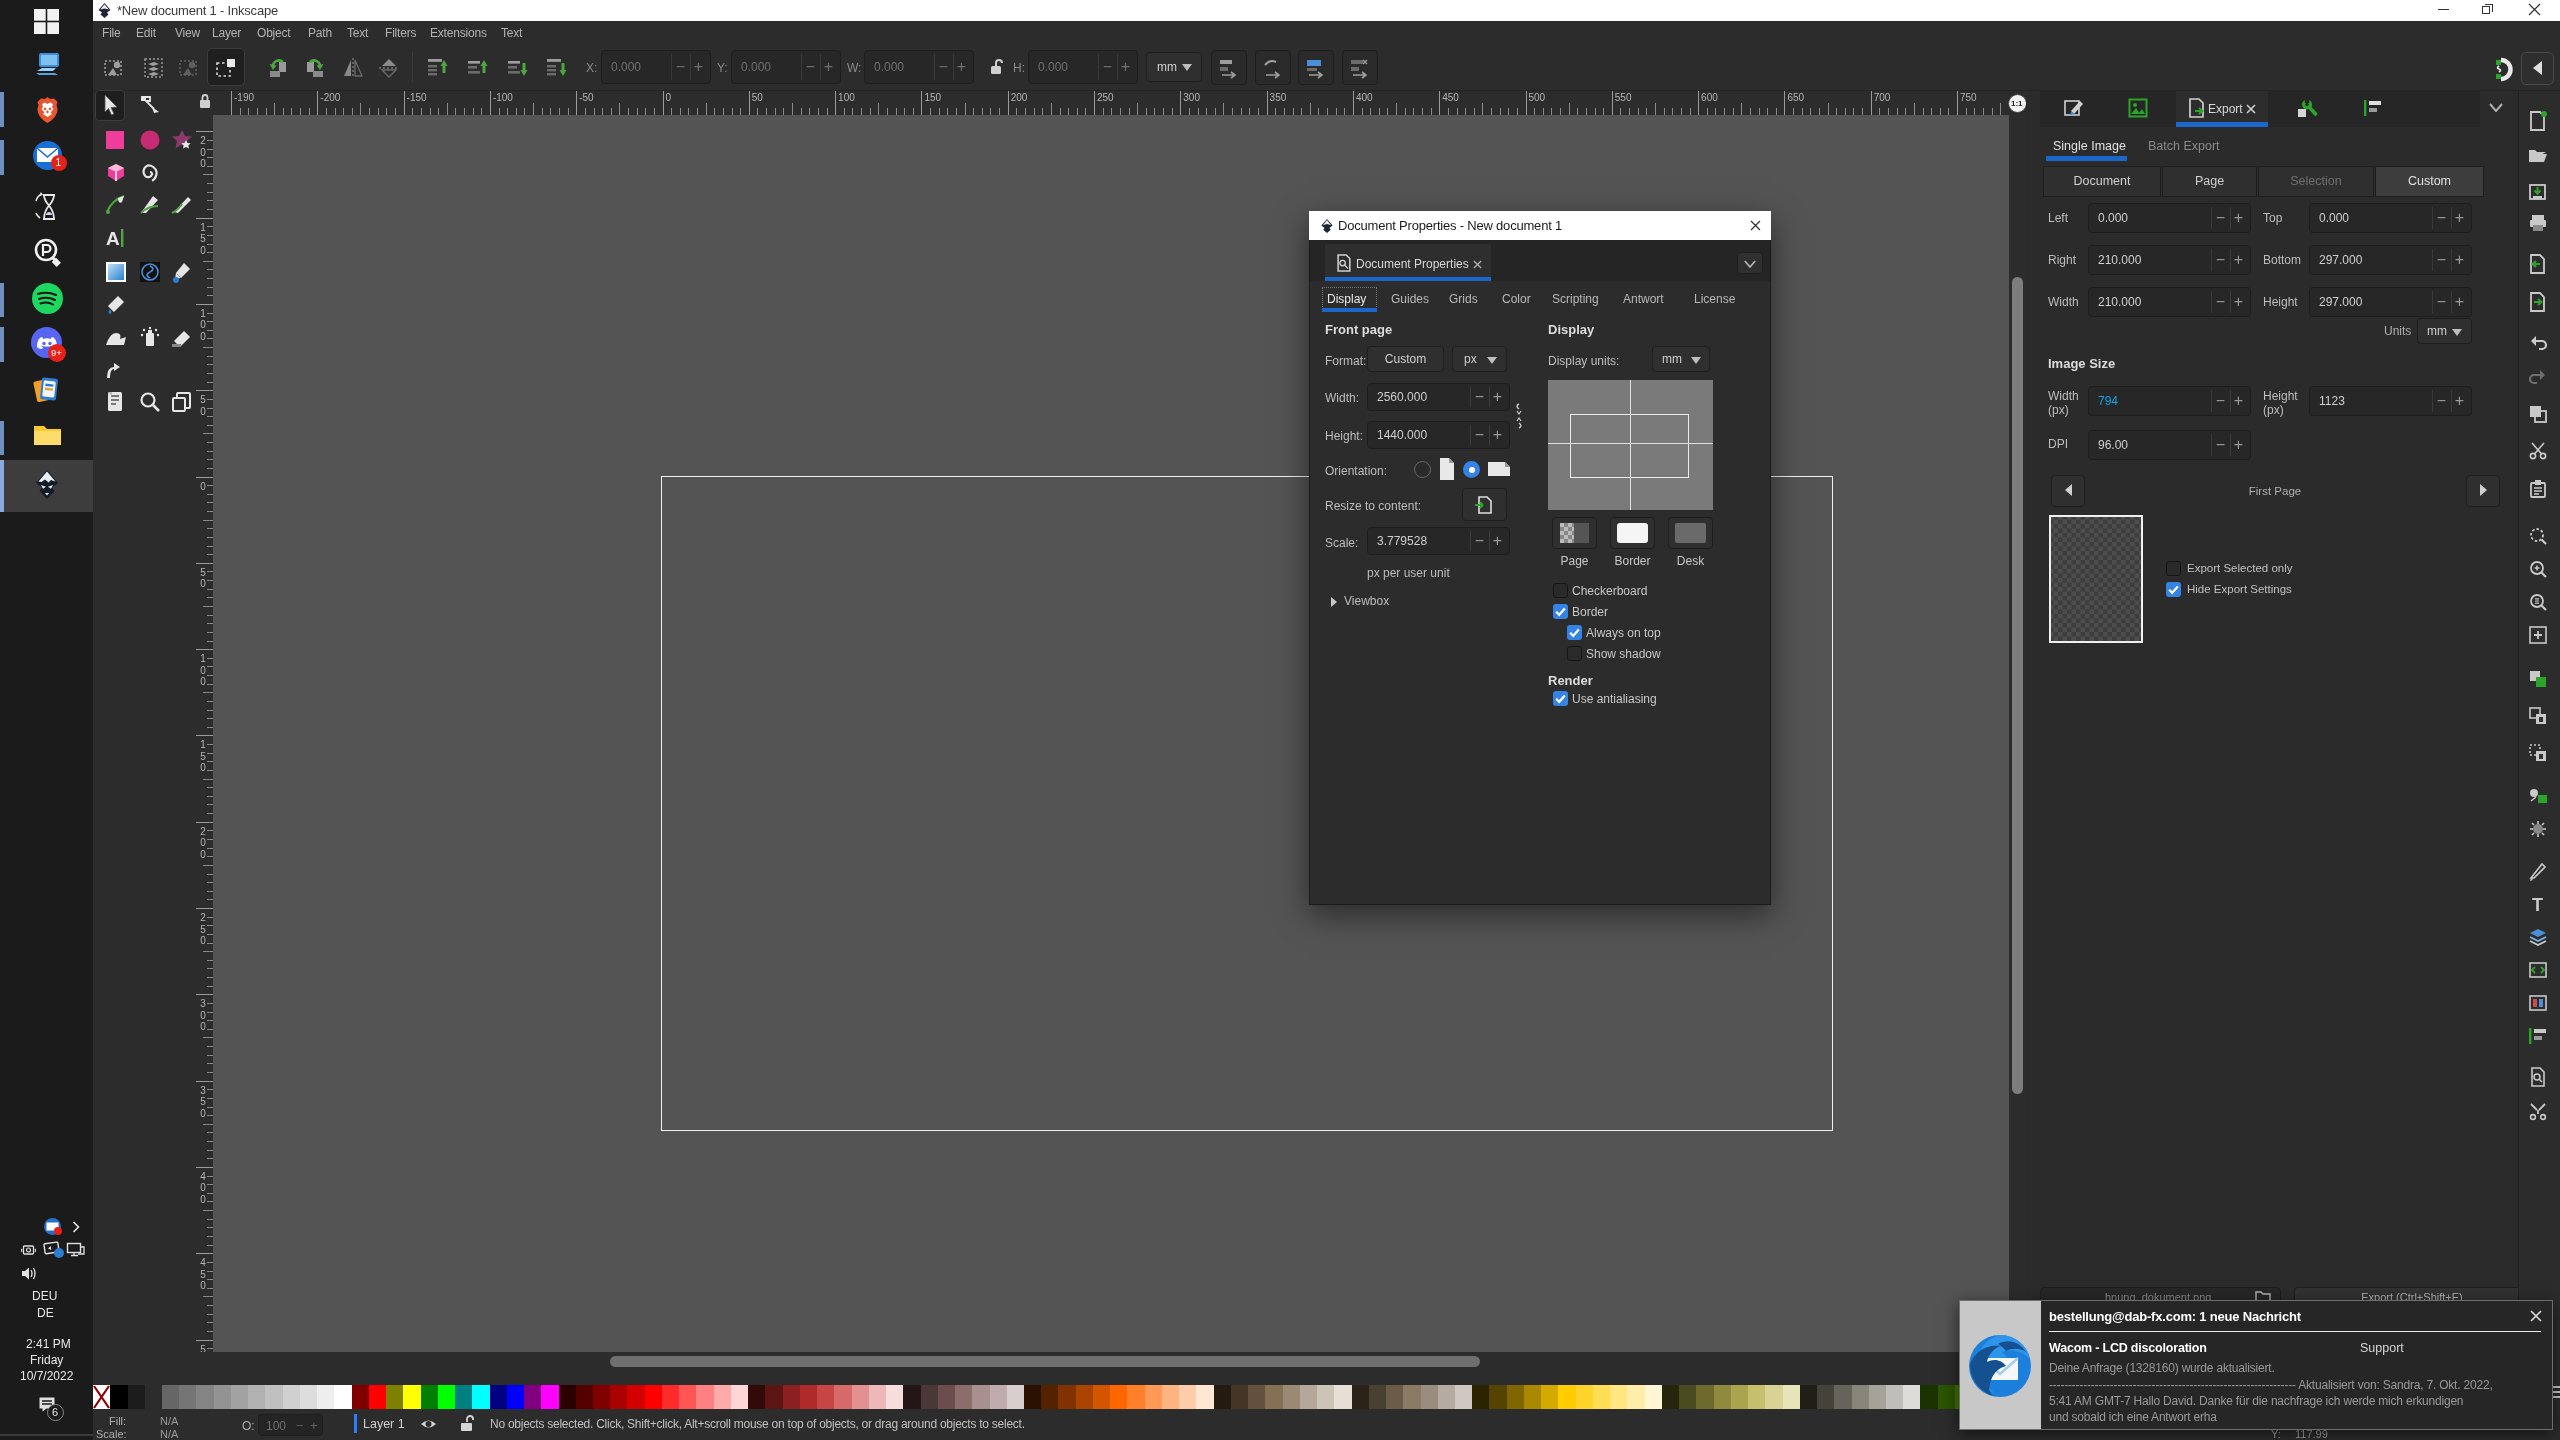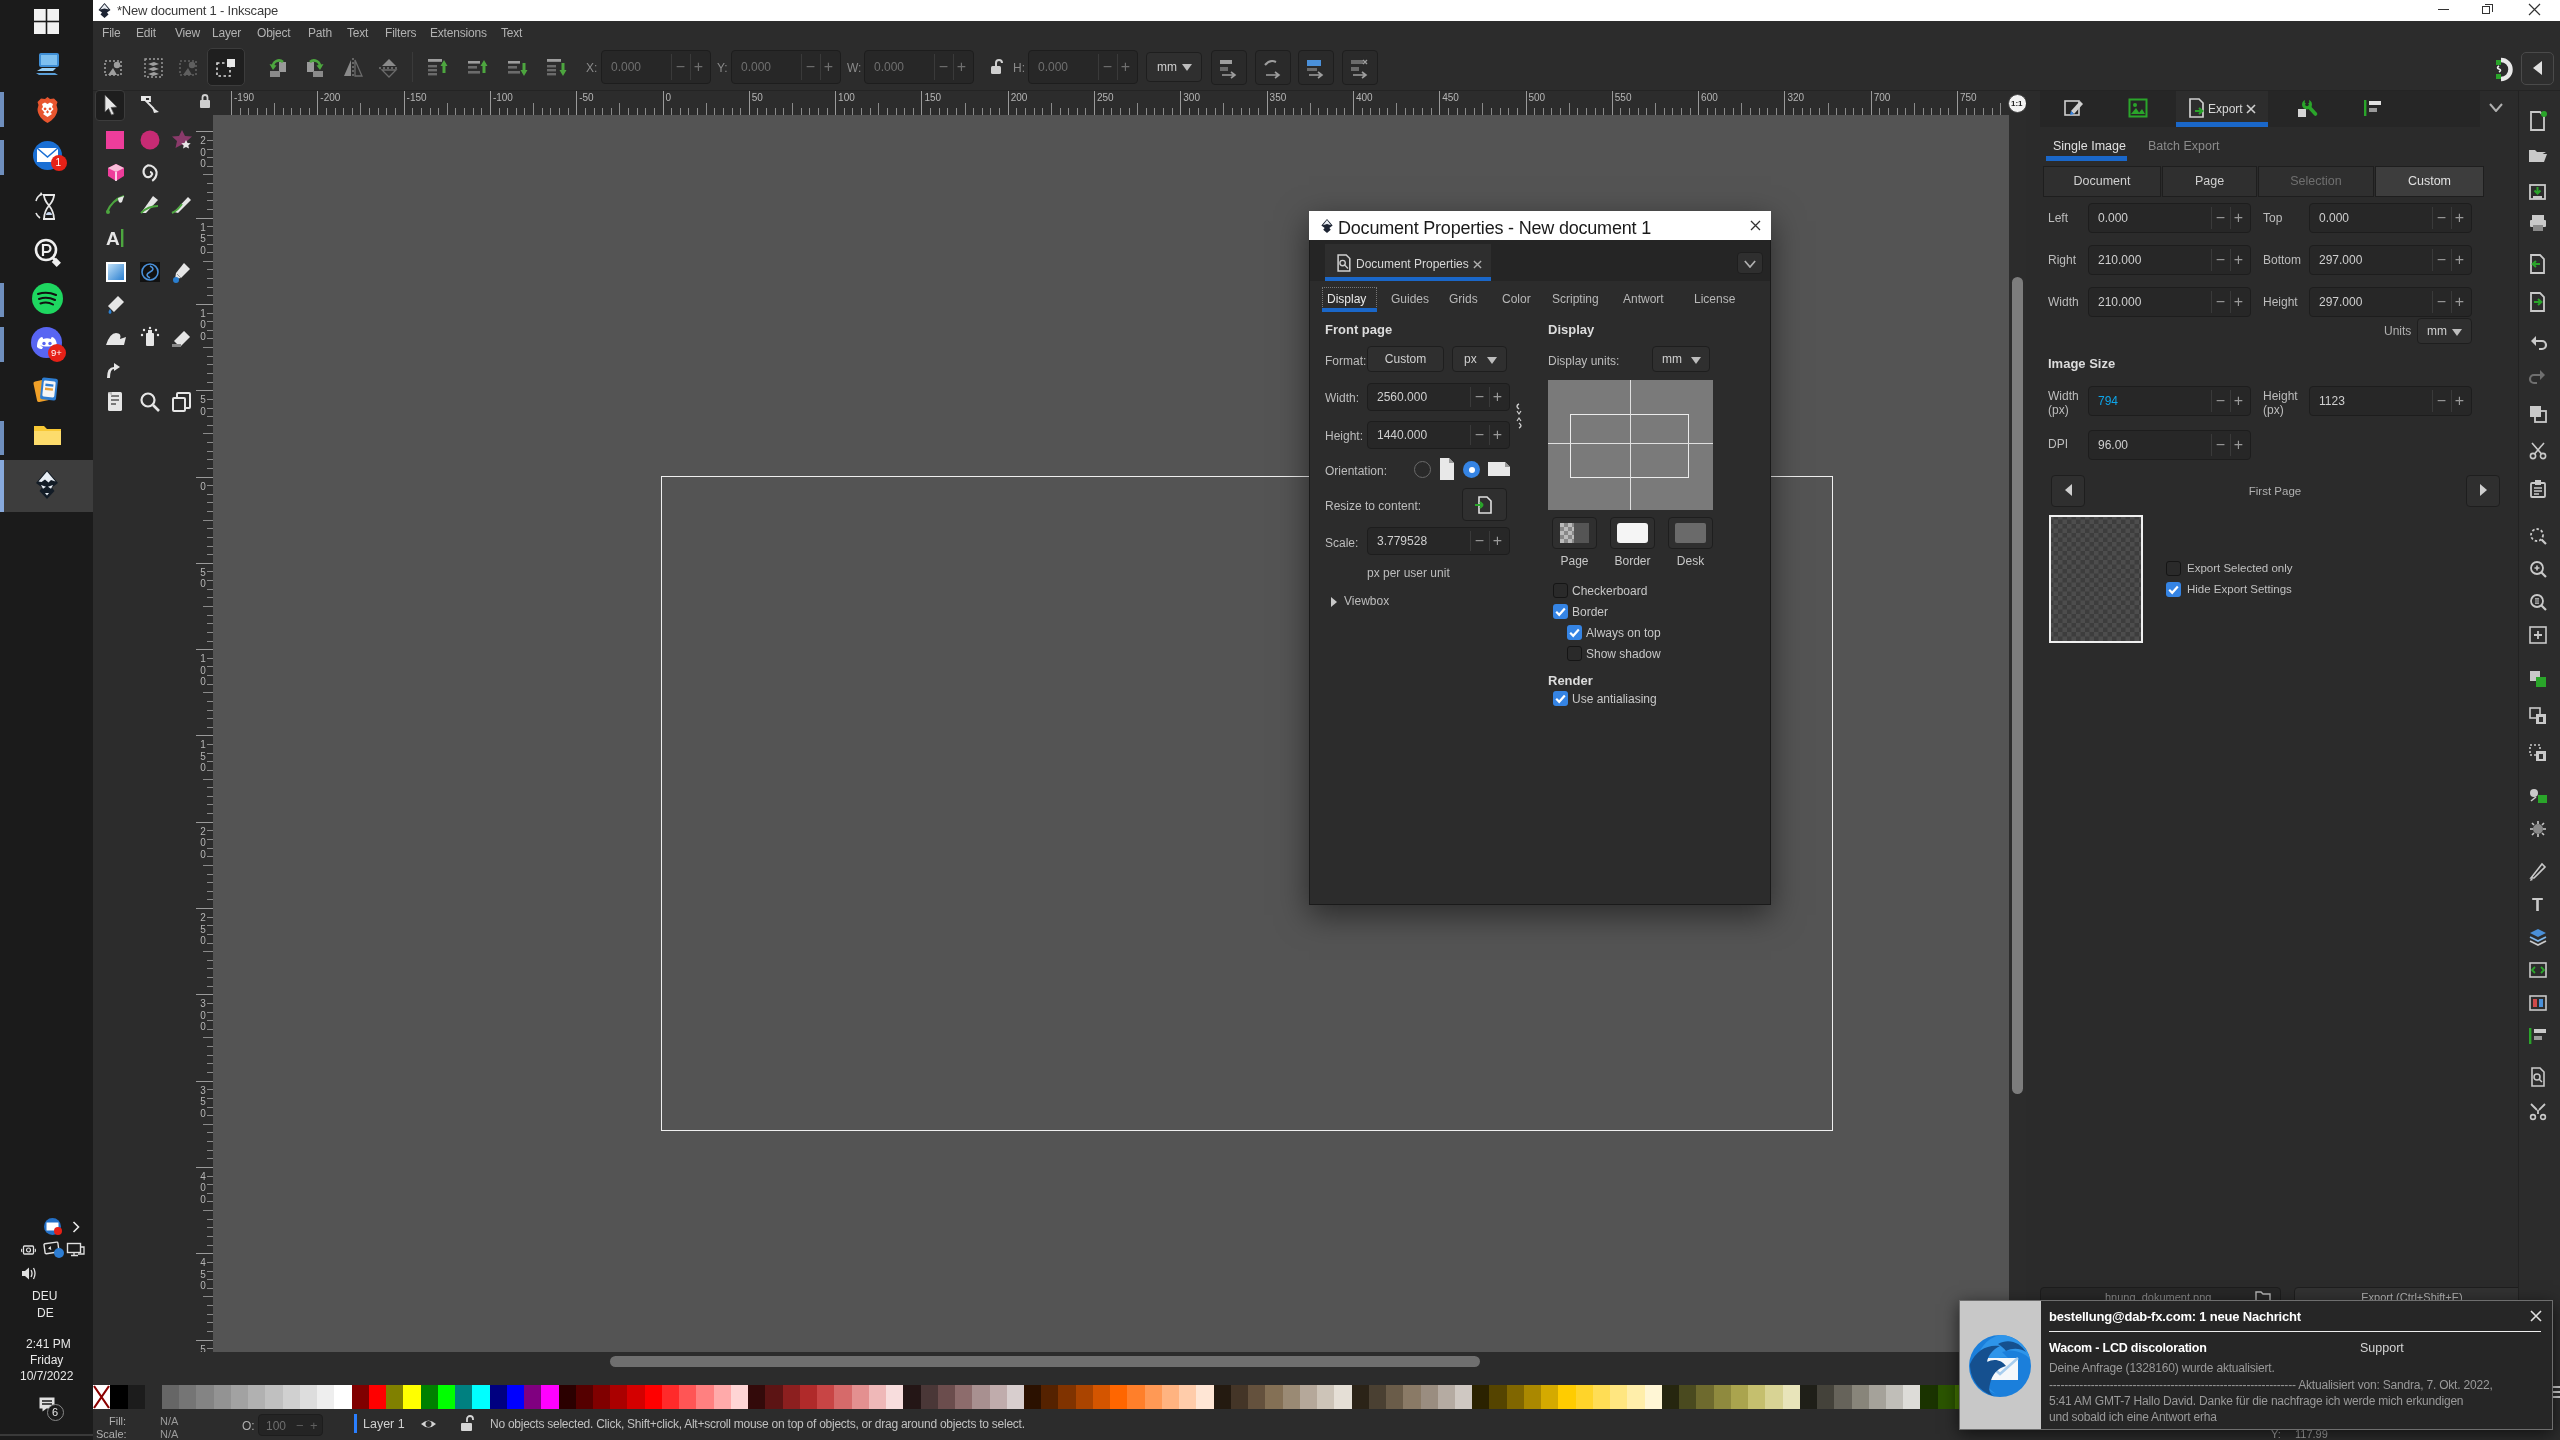--- a/index.html
+++ b/index.html
@@ -662,21 +662,21 @@
     <div style="position:absolute;left:1493.7px;top:17px;width:1px;height:7px;background:#8a8a8a"></div>
     <div style="position:absolute;left:1502.4px;top:17px;width:1px;height:7px;background:#8a8a8a"></div>
     <div style="position:absolute;left:1511.0px;top:17px;width:1px;height:7px;background:#8a8a8a"></div>
     <div style="position:absolute;left:1519.6px;top:17px;width:1px;height:7px;background:#8a8a8a"></div>
     <div style="position:absolute;left:1528.2px;top:12px;width:1px;height:12px;background:#8a8a8a"></div>
     <div style="position:absolute;left:1536.9px;top:17px;width:1px;height:7px;background:#8a8a8a"></div>
     <div style="position:absolute;left:1545.5px;top:17px;width:1px;height:7px;background:#8a8a8a"></div>
     <div style="position:absolute;left:1554.1px;top:17px;width:1px;height:7px;background:#8a8a8a"></div>
     <div style="position:absolute;left:1562.8px;top:17px;width:1px;height:7px;background:#8a8a8a"></div>
     <div style="position:absolute;left:1571.4px;top:0;width:1px;height:24px;background:#9a9a9a"></div>
-    <div style="position:absolute;left:1574.4px;top:1px;font-size:10px;color:#b5b5b5">320</div>
+    <div style="position:absolute;left:1574.4px;top:1px;font-size:10px;color:#b5b5b5">650</div>
     <div style="position:absolute;left:1580.0px;top:17px;width:1px;height:7px;background:#8a8a8a"></div>
     <div style="position:absolute;left:1588.7px;top:17px;width:1px;height:7px;background:#8a8a8a"></div>
     <div style="position:absolute;left:1597.3px;top:17px;width:1px;height:7px;background:#8a8a8a"></div>
     <div style="position:absolute;left:1605.9px;top:17px;width:1px;height:7px;background:#8a8a8a"></div>
     <div style="position:absolute;left:1614.5px;top:12px;width:1px;height:12px;background:#8a8a8a"></div>
     <div style="position:absolute;left:1623.2px;top:17px;width:1px;height:7px;background:#8a8a8a"></div>
     <div style="position:absolute;left:1631.8px;top:17px;width:1px;height:7px;background:#8a8a8a"></div>
     <div style="position:absolute;left:1640.4px;top:17px;width:1px;height:7px;background:#8a8a8a"></div>
     <div style="position:absolute;left:1649.1px;top:17px;width:1px;height:7px;background:#8a8a8a"></div>
     <div style="position:absolute;left:1657.7px;top:0;width:1px;height:24px;background:#9a9a9a"></div>
@@ -1155,21 +1155,21 @@
   </svg>
 <span style="left:490px;top:1417px;font-size:12px;color:#c0c0c0;letter-spacing:-0.25px">No objects selected. Click, Shift+click, Alt+scroll mouse on top of objects, or drag around objects to select.</span>
 <span style="left:2271px;top:1428px;font-size:11px;color:#a8a8a8">Y:</span>
 <span style="left:2295px;top:1428px;font-size:11px;color:#a8a8a8">117.99</span>
 <div style="left:1309px;top:211px;width:462px;height:694px;background:#2c2c2c;border:1px solid #1a1a1a;box-shadow:0 10px 30px rgba(0,0,0,0.5)"></div>
 <div style="left:1309px;top:211px;width:462px;height:29px;background:#ffffff"></div>
 <svg style="position:absolute;left:1319px;top:218px" width="16" height="16" viewBox="0 0 17 17">
     <path d="M8.5 1 L14.5 8 L11 10.5 L12.5 12.5 L8.5 16 L4.5 12.5 L6 10.5 L2.5 8 Z" fill="#1d2433"></path>
     <path d="M8.5 2.2 L12.8 7.6 L8.5 6.4 L4.2 7.6 Z" fill="#e8ecf2"></path>
   </svg>
-<span style="left:1338px;top:218px;font-size:18px;color:#1a1a1a;letter-spacing:-0.2px">Document Properties - New document 1</span>
+<span style="left:1338px;top:218px;font-size:13px;color:#1a1a1a;letter-spacing:-0.2px">Document Properties - New document 1</span>
 <svg style="position:absolute;left:1750px;top:220px" width="11" height="11" viewBox="0 0 11 11">
     <path d="M1 1 L10 10 M10 1 L1 10" stroke="#333" stroke-width="1.3"></path>
   </svg>
 <div style="left:1310px;top:240px;width:460px;height:41px;background:#252525"></div>
 <div style="left:1325px;top:244px;width:166px;height:37px;background:#2e2e2e"></div>
 <svg style="position:absolute;left:1335px;top:254px" width="17" height="18" viewBox="0 0 18 20">
     <path d="M3 1 h9 l4 4 v14 h-13 Z" fill="none" stroke="#cfcfcf" stroke-width="1.7"></path>
     <circle cx="8" cy="10" r="3" fill="none" stroke="#cfcfcf" stroke-width="1.5"></circle>
     <path d="M10 12 l4 4" stroke="#cfcfcf" stroke-width="1.5"></path>
   </svg>

